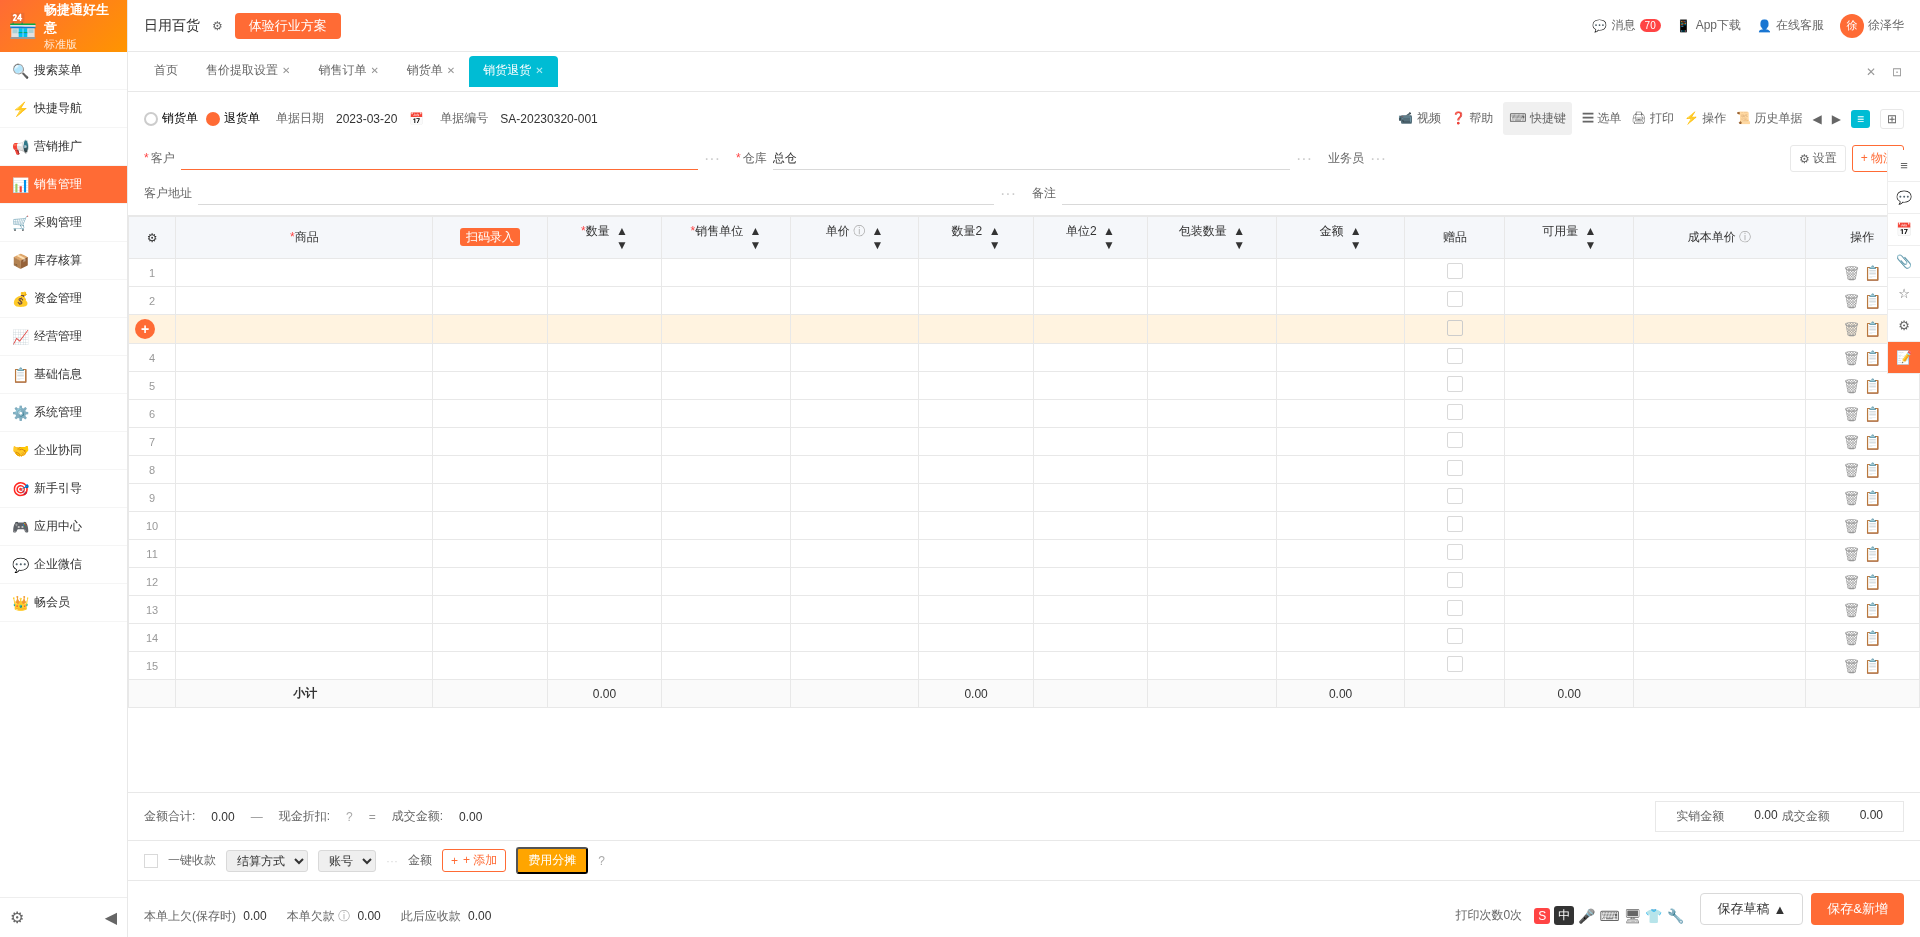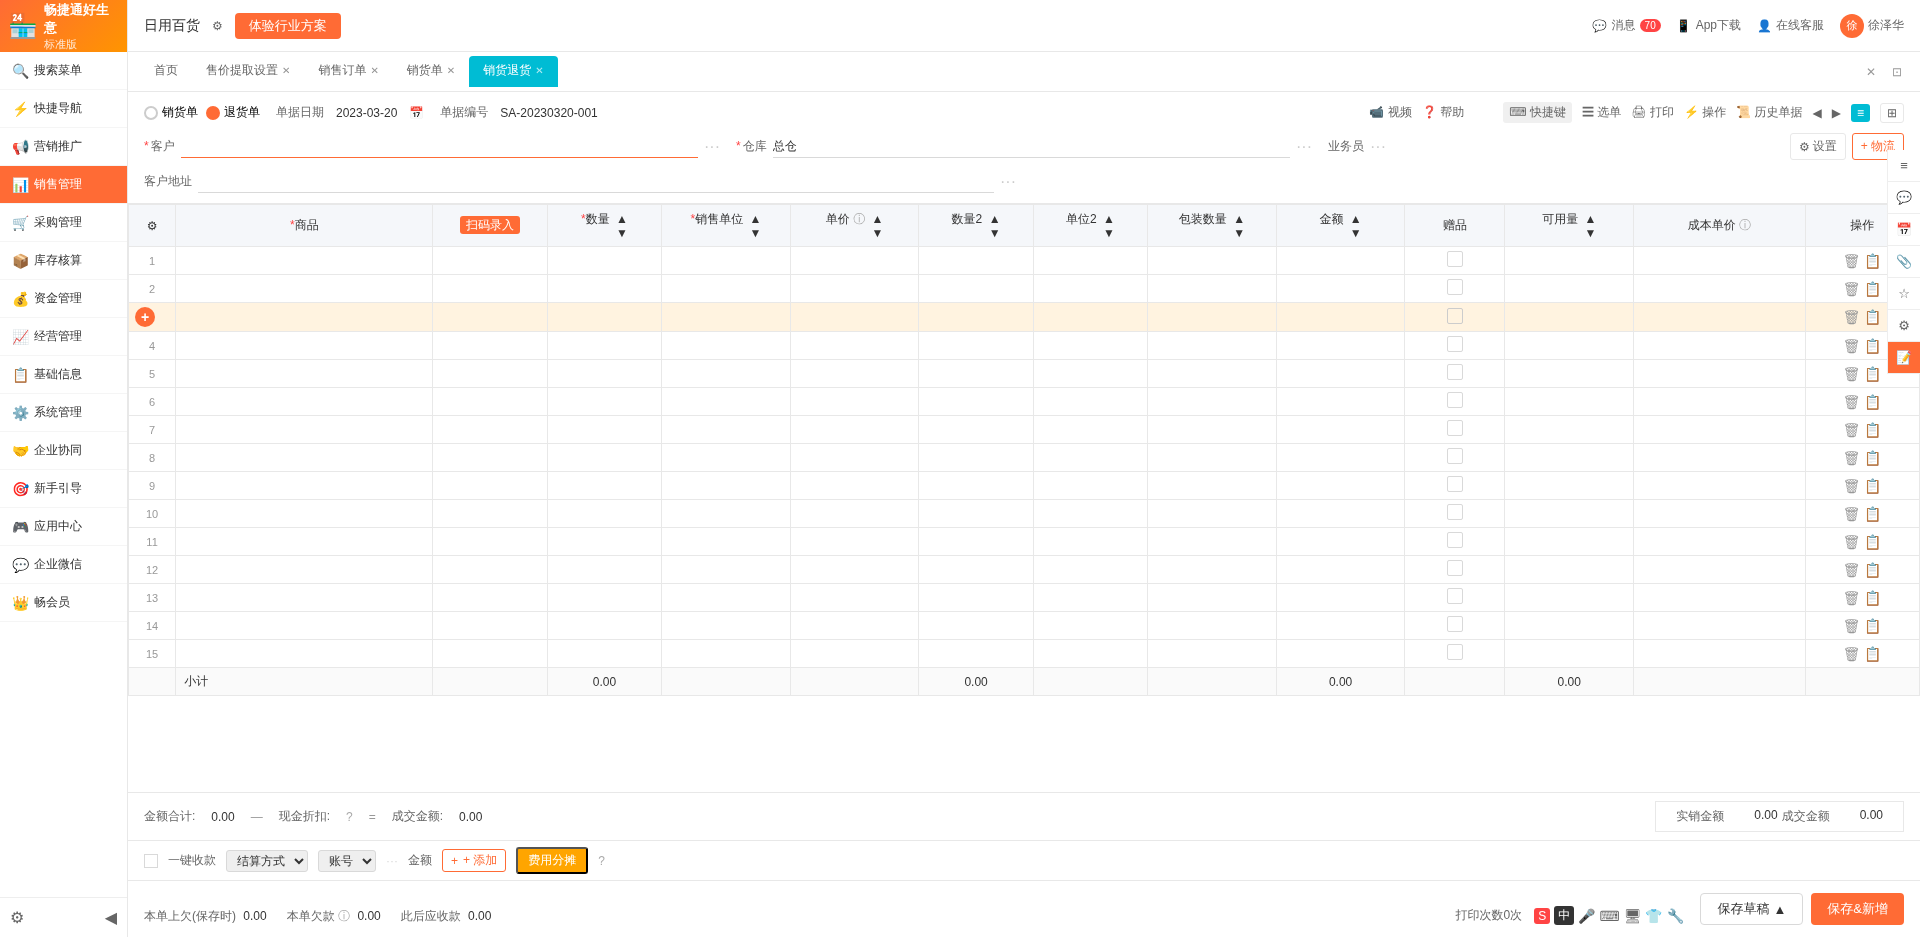--- a/index.html
+++ b/index.html
@@ -245,21 +245,21 @@
             <span style="cursor:pointer;color:#999;">📅</span>
           </div>
           <div class="doc-field">
             <span class="doc-field-label">单据编号</span>
             <span class="doc-field-value">SA-20230320-001</span>
           </div>
 
           <div style="margin-left:auto; display:flex; align-items:center; gap:10px;">
             <span style="color:#666;cursor:pointer;font-size:12px;">📹 <span>视频</span></span>
             <span style="color:#666;cursor:pointer;font-size:12px;">❓ <span>帮助</span></span>
-            <span style="color:#666;cursor:pointer;font-size:12px; background:#f0f0f0; padding:2px 6px; border-radius:3px;margin-left:29px;">⌨ <span>快捷键</span></span>
+            <span style="color:#666;cursor:pointer;font-size:12px; background:#f0f0f0; padding:8px 6px; border-radius:3px;">⌨ <span>快捷键</span></span>
             <span style="color:#666;cursor:pointer;font-size:12px;">☰ <span>选单</span></span>
             <span style="color:#666;cursor:pointer;font-size:12px;">🖨 <span>打印</span></span>
             <span style="color:#666;cursor:pointer;font-size:12px;">⚡ <span>操作</span></span>
             <span style="color:#666;cursor:pointer;font-size:12px;">📜 <span>历史单据</span></span>
             <span style="color:#666;cursor:pointer;">◀</span>
             <span style="color:#666;cursor:pointer;">▶</span>
             <span style="color:#fff;background:#00bcd4;padding:2px 6px;border-radius:3px;cursor:pointer;">≡</span>
             <span style="color:#666;cursor:pointer;padding:2px 6px;border:1px solid #e8e8e8;border-radius:3px;">⊞</span>
           </div>
         </div>
@@ -291,20 +291,24 @@
             </div>
           </div>
         </div>
 
         <div style="display:grid; grid-template-columns:1fr 1fr; gap:16px; align-items:center;">
           <div class="form-field">
             <span class="field-label">客户地址</span>
             <input class="field-input" type="text" style="flex: 1 1 0%; border-top: none; border-right: none; border-left: none; border-image: initial; border-bottom: 1px solid rgb(217, 217, 217); outline: none;">
             <span class="field-dots">···</span>
           </div>
+          <div class="form-field">
+            <span class="field-label">备注</span>
+            <input class="field-input" type="text" style="flex: 1 1 0%; border-top: none; border-right: none; border-left: none; border-image: initial; border-bottom: 1px solid rgb(217, 217, 217); outline: none;">
+          </div>
         </div>
       </div>
 
       <div style="flex:1; overflow:hidden; display:flex; flex-direction:column; background:#fff;">
         <div style="overflow:auto; flex:1;">
           <table class="data-table" style="min-width:1400px;">
             <thead>
               <tr>
                 <th style="width:30px;">
                   <span>⚙</span>
@@ -702,21 +706,21 @@
                   <td>
                     <div class="row-actions">
                       <span class="row-action">🗑</span>
                       <span class="row-action">📋</span>
                     </div>
                   </td>
                 </tr>
 
               <tr class="totals-row">
                 <td></td>
-                <td style="text-align:left;padding-left:8px;font-weight:400;">小计</td>
+                <td style="text-align:center;padding-left:8px;font-weight:700;">小计</td>
                 <td></td>
                 <td>0.00</td>
                 <td></td>
                 <td></td>
                 <td>0.00</td>
                 <td></td>
                 <td></td>
                 <td>0.00</td>
                 <td></td>
                 <td>0.00</td>

